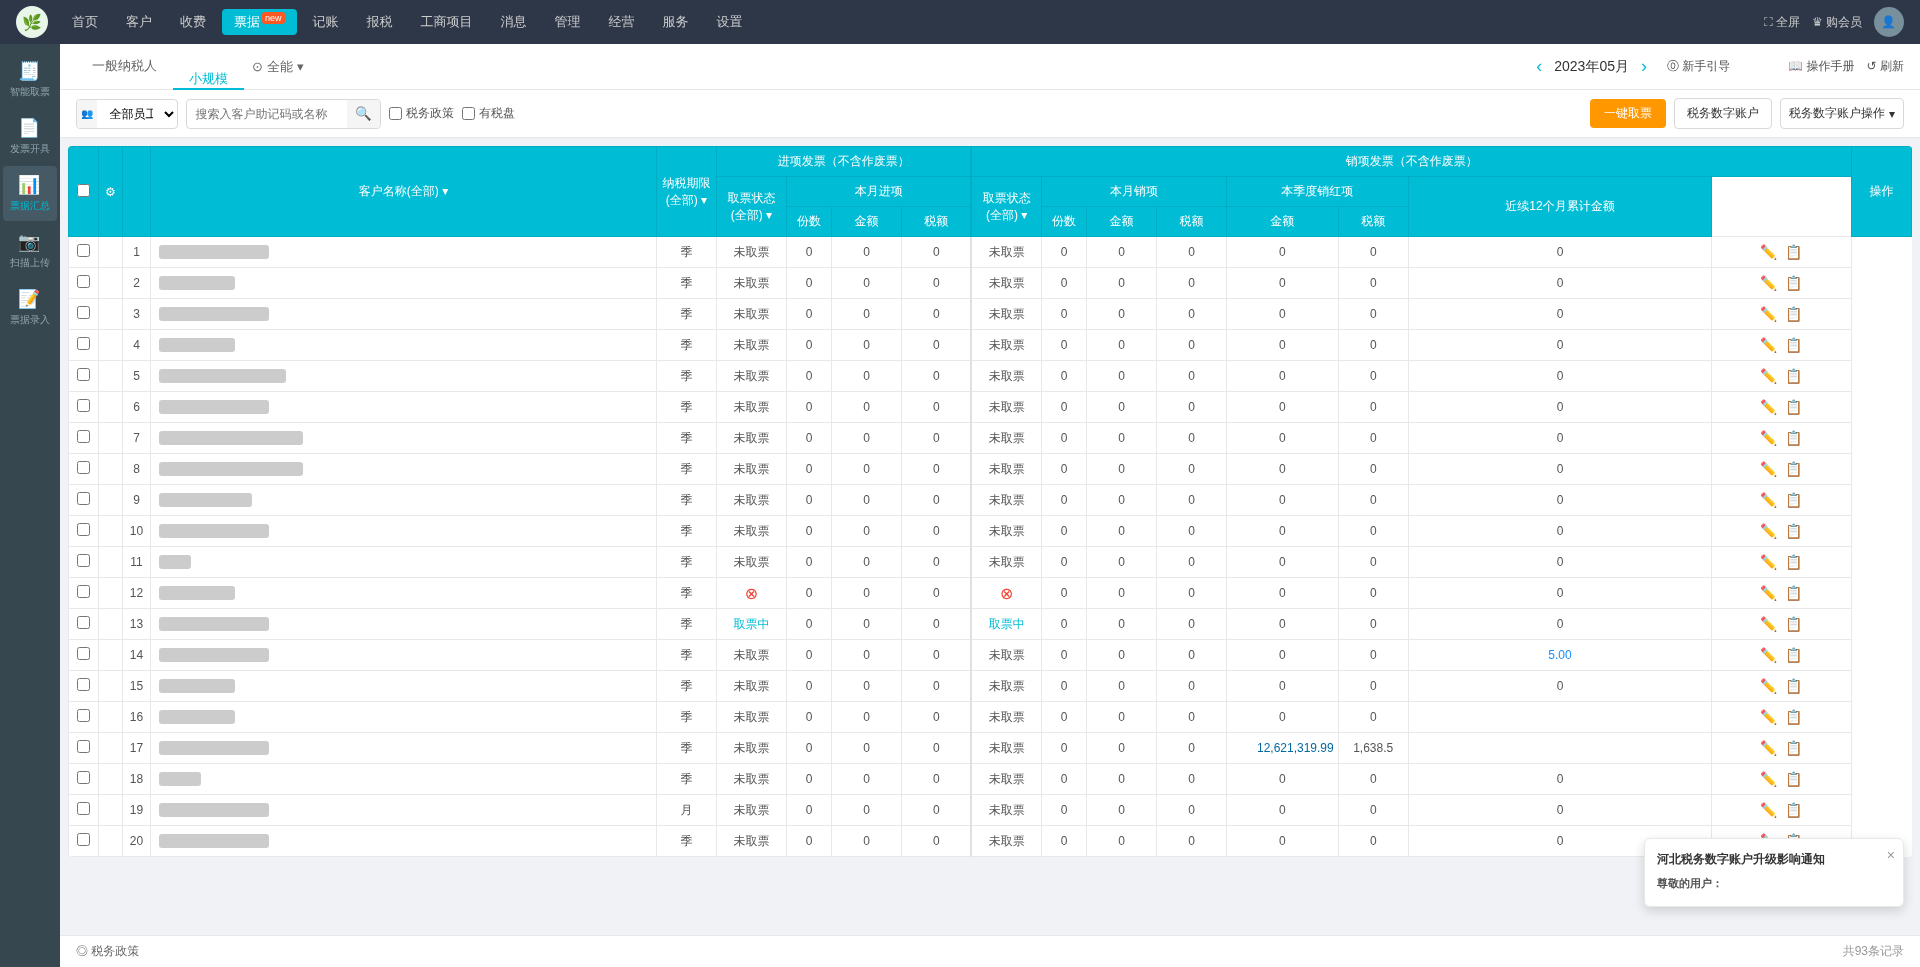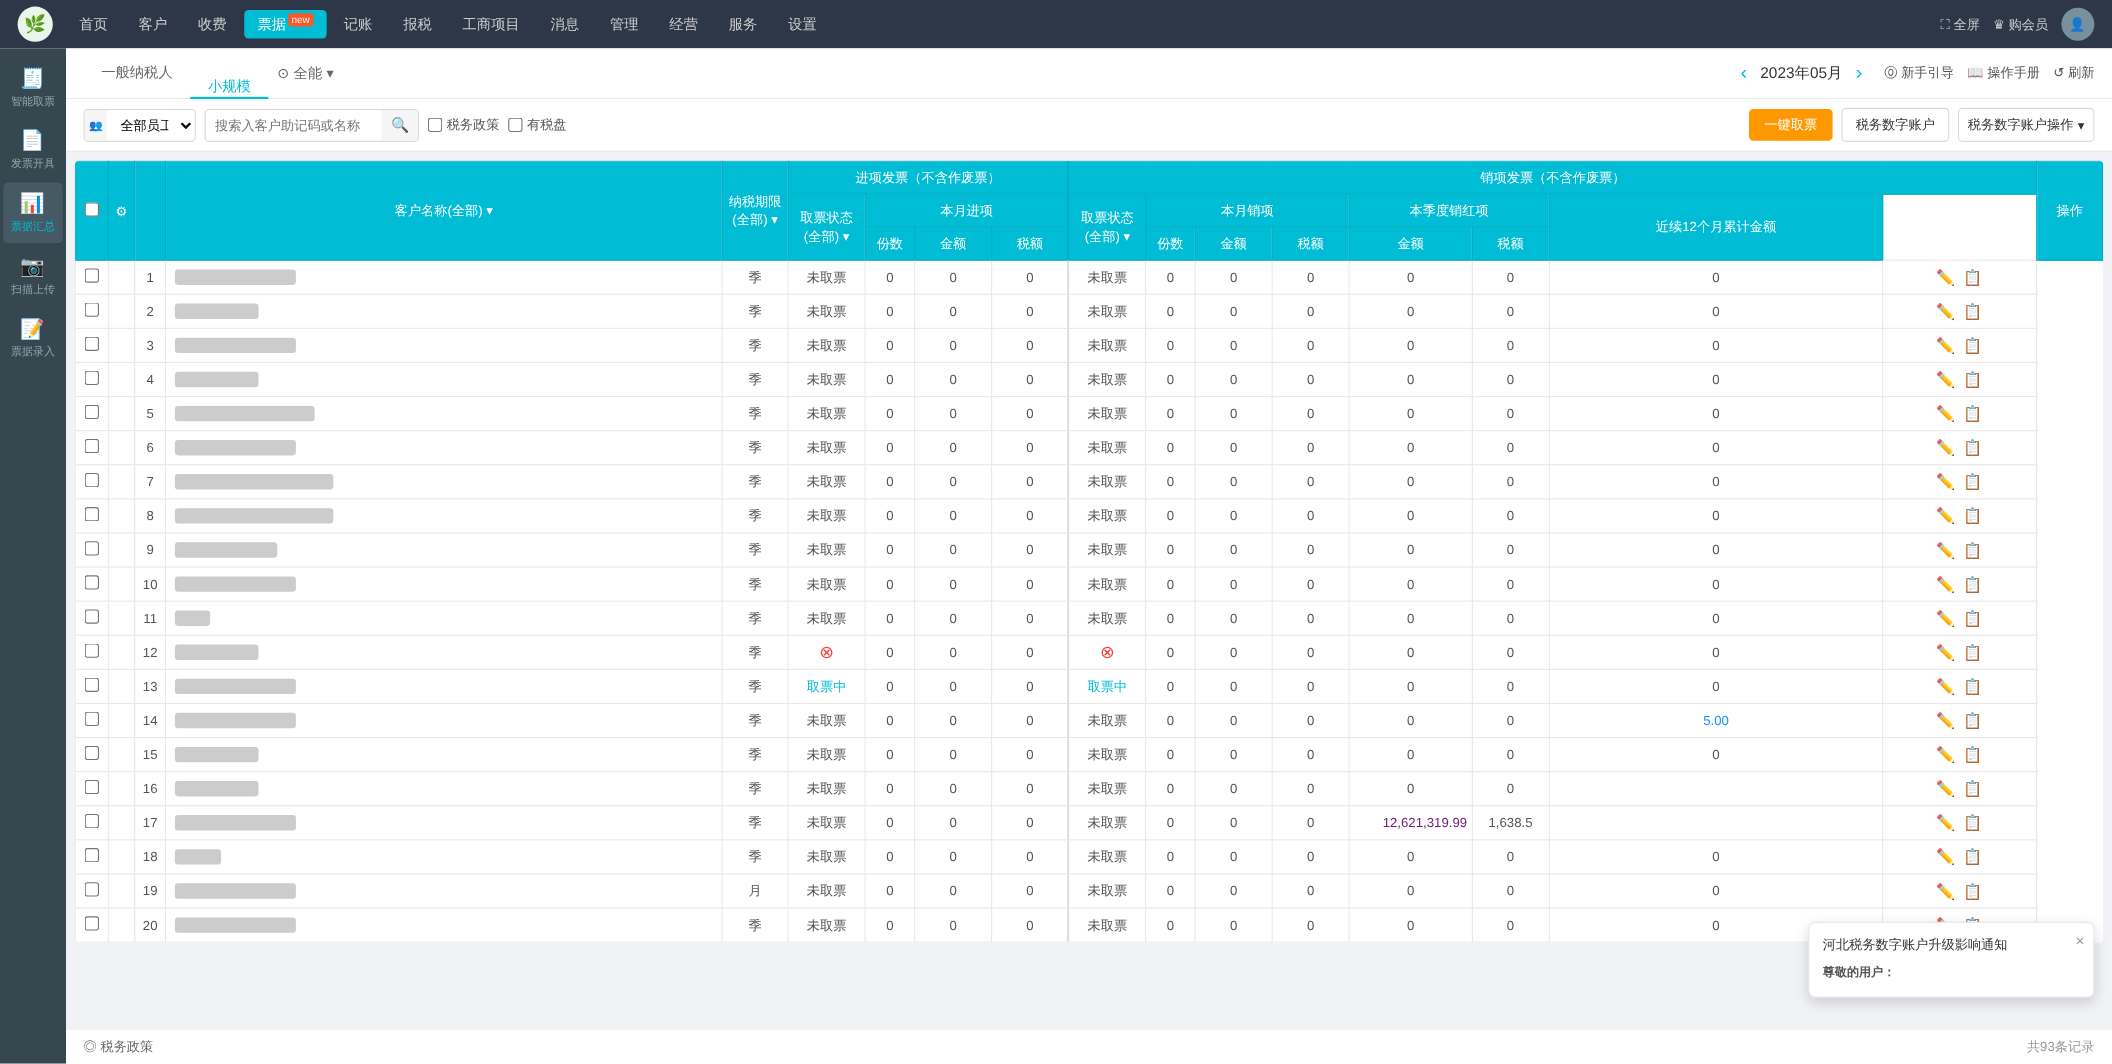--- a/index.html
+++ b/index.html
@@ -87,21 +87,21 @@
     table tbody tr td.customer-name { text-align: left; padding-left: 8px; }
     .btn-icon { background: none; border: none; cursor: pointer; color: #aaa; font-size: 14px; padding: 2px; }
 
     
     .notification-popup {
       position: fixed; right: 16px; bottom: 60px;
       width: 260px; background: #fff; border: 1px solid #e8e8e8;
       border-radius: 6px; box-shadow: 0 4px 12px rgba(0,0,0,0.15);
       padding: 12px; font-size: 11px; color: #555; z-index: 100;
     }
-    .notification-popup .popup-title { font-weight: normal; color: #333; margin-bottom: 8px; font-size: 12px; }
+    .notification-popup .popup-title { font-weight: bold; color: #333; margin-bottom: 8px; font-size: 12px; }
     .notification-popup .popup-close {
       position: absolute; right: 8px; top: 8px; cursor: pointer; color: #999; font-size: 14px;
     }
     .notification-popup .popup-content { line-height: 1.6; }
 
     
     .second-row {
       background: #fff;
       display: flex; align-items: center;
       padding: 0 16px;
@@ -202,21 +202,21 @@
       </div>
 
       <div style="margin-left:auto; display:flex; align-items:center; gap:12px;">
         <span class="nav-btn" style="color:#00bcd4;font-size:18px;cursor:pointer;">‹</span>
         <span style="font-size:14px;font-weight:500;color:#333;">2023年05月</span>
         <span class="nav-btn" style="color:#00bcd4;font-size:18px;cursor:pointer;">›</span>
       </div>
 
       <div style="margin-left:20px; display:flex; align-items:center; gap:12px; font-size:12px;">
         <span style="cursor:pointer;color:#555;">⓪ <span>新手引导</span></span>
-        <span style="cursor:pointer;color:#555;">📖 <span>操作手册</span></span>
+        <span style="cursor:pointer;color:#555;margin-left:46px;">📖 <span>操作手册</span></span>
         <span style="cursor:pointer;color:#555;">↺ <span>刷新</span></span>
       </div>
     </div>
 
     <div class="toolbar-row">
       <div class="select-wrap" style="min-width:100px;">
         <span style="padding:0 4px;background:#f5f5f5;height:100%;display:flex;align-items:center;font-size:10px;color:#aaa;">👥</span>
         <select style="width:80px;">
           <option>全部员工</option>
         </select>
@@ -653,21 +653,21 @@
     <td class="customer-name"><span style="background:#ccc;border-radius:3px;color:transparent;padding:0 4px;">████████████</span></td>
     <td>季</td>
     <td><span>未取票</span></td>
     <td>0</td>
     <td>0</td>
     <td style="border-right:2px solid #e0e0e0;">0</td>
     <td><span>未取票</span></td>
     <td>0</td>
     <td>0</td>
     <td>0</td>
-    <td><span style="color:#701a75;cursor:pointer;margin-left:26px;">12,621,319.99</span></td>
+    <td><span style="color:#0369a1;cursor:pointer;margin-left:26px;">12,621,319.99</span></td>
     <td>1,638.5</td>
     <td><span></span></td>
     <td>
       <button class="btn-icon">✏️</button>
       <button class="btn-icon">📋</button>
     </td>
   </tr>
               <tr>
     <td><input type="checkbox" style=""></td>
     <td></td>

